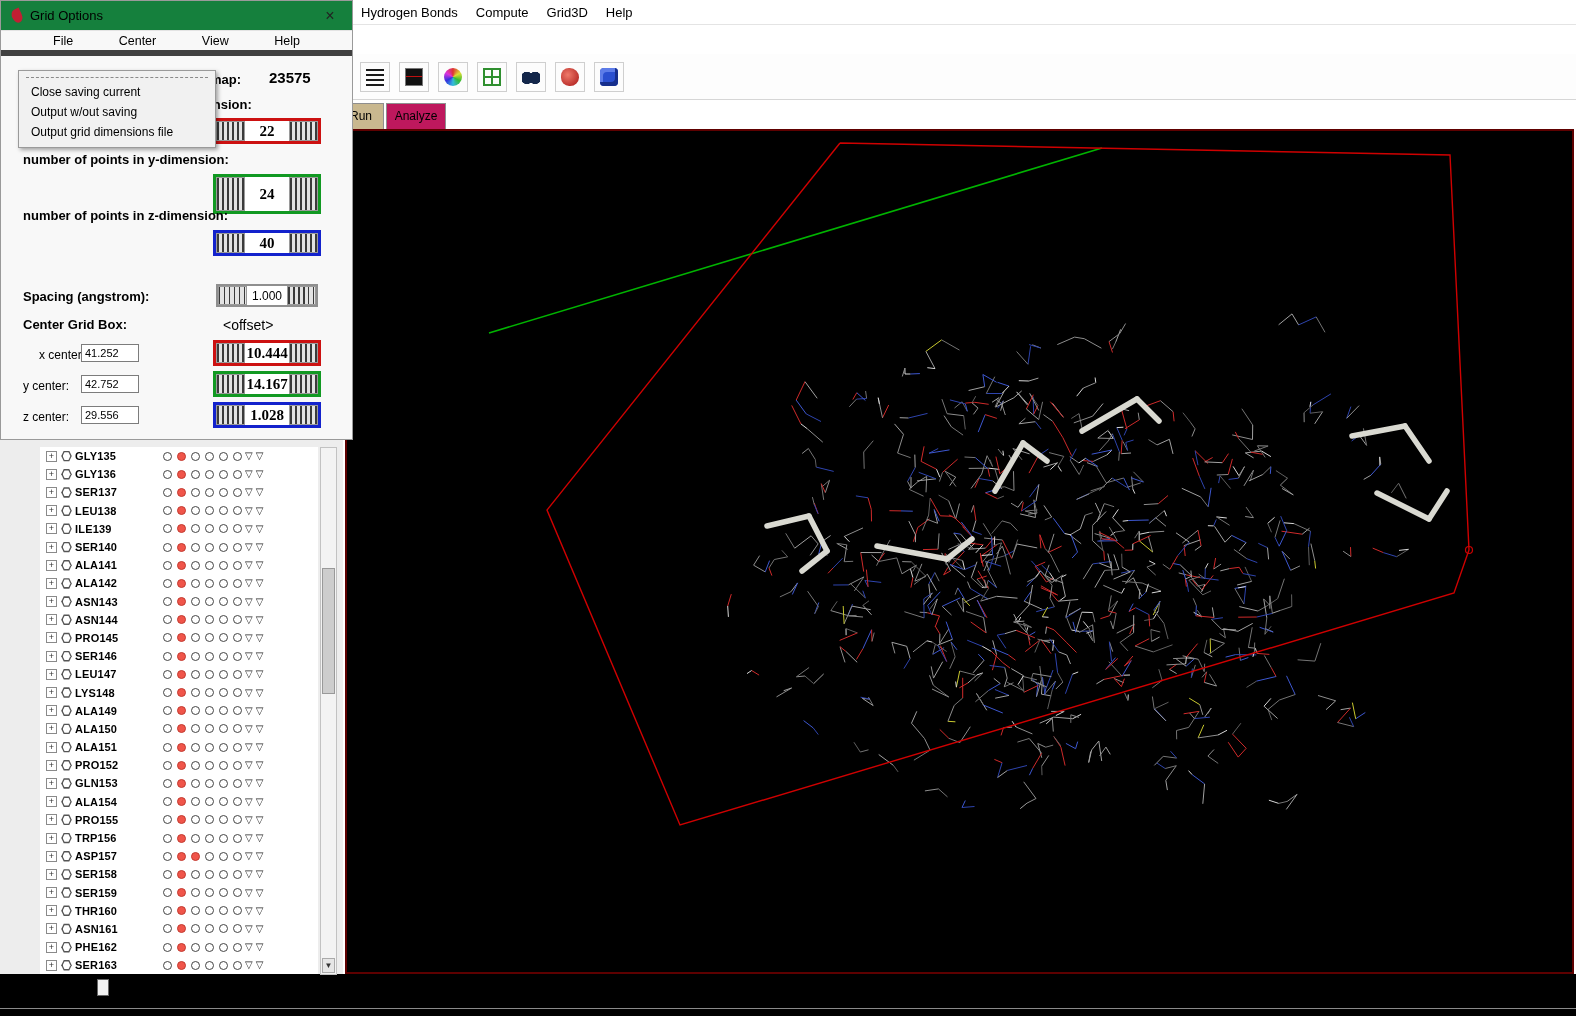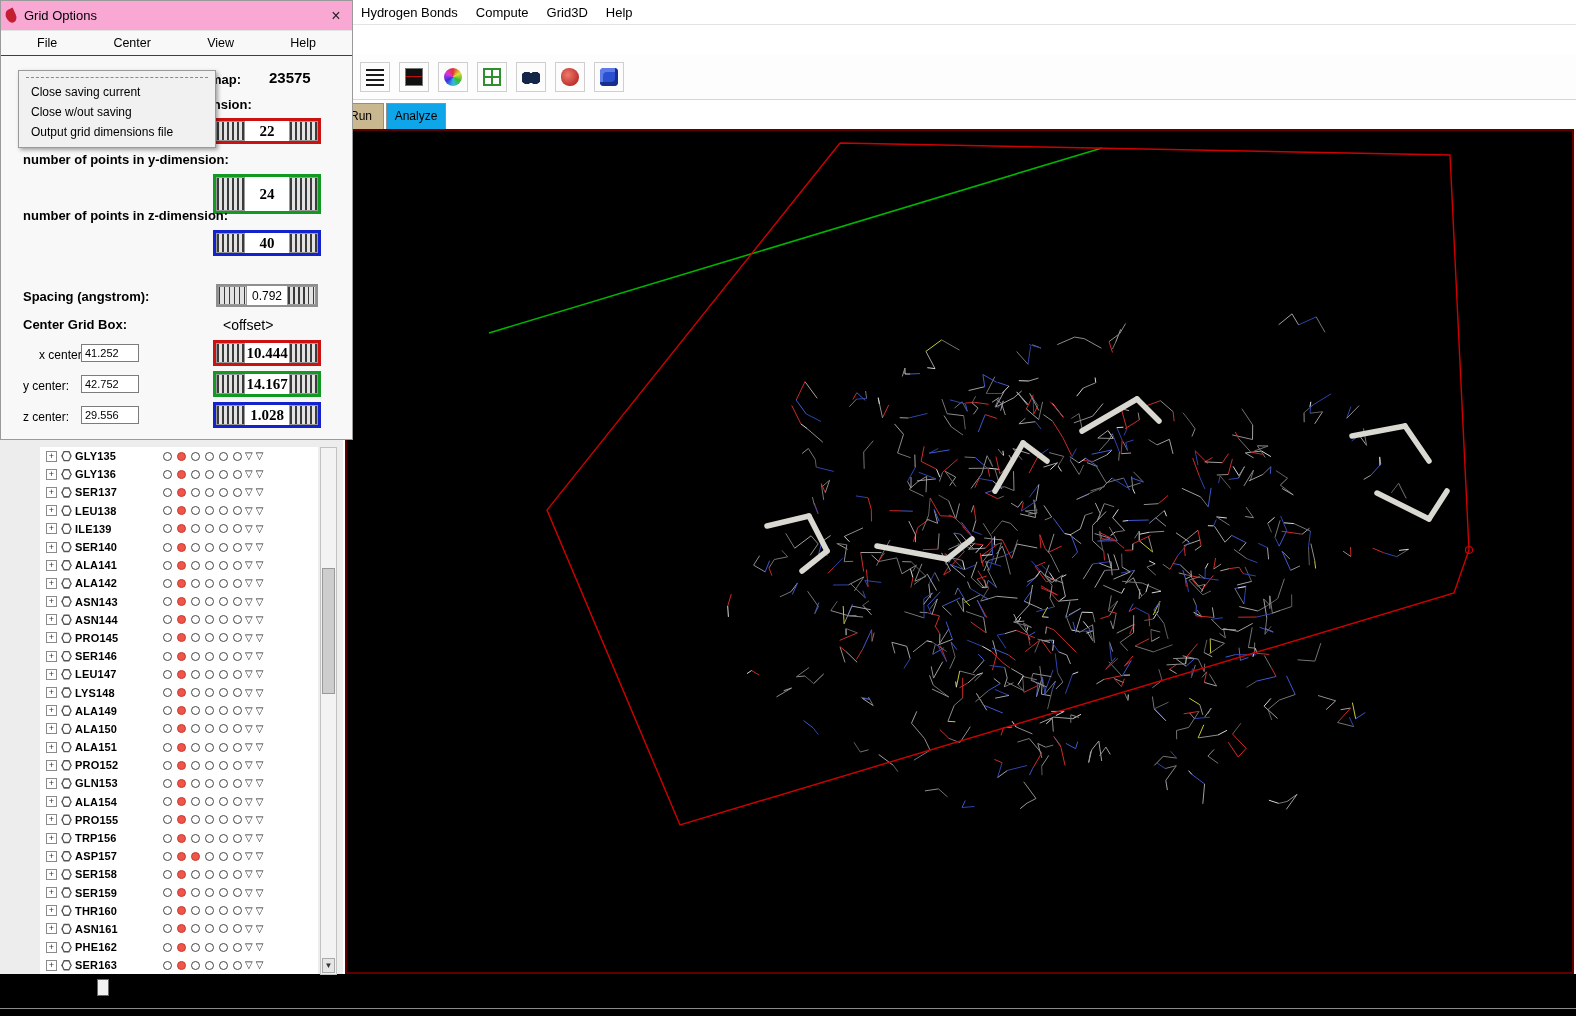--- a/index.html
+++ b/index.html
@@ -16,21 +16,21 @@
   .text-lines-icon::before{background:repeating-linear-gradient(0deg,#1a1a1a 0 2px,transparent 2px 5px)}
   .display-icon::before{background:linear-gradient(#101010 42%,#c01010 42% 52%,#101010 52%);border:1px solid #777}
   .color-sphere-icon::before{border-radius:50%;background:conic-gradient(#d33,#dd3,#3b3,#3bd,#33d,#d3d,#d33)}
   .grid-table-icon::before{border:2px solid #2f8f2f;background:linear-gradient(90deg,transparent 45%,#2f8f2f 45% 55%,transparent 55%),linear-gradient(0deg,transparent 45%,#2f8f2f 45% 55%,transparent 55%)}
   .stereo-glasses-icon::before{background:radial-gradient(circle at 27% 55%,#13264a 36%,transparent 39%),radial-gradient(circle at 73% 55%,#13264a 36%,transparent 39%),linear-gradient(transparent 44%,#24406e 44% 56%,transparent 56%)}
   .isosurface-icon::before{background:radial-gradient(circle at 38% 38%,#ef7a6a,#a81414);border-radius:46% 54% 52% 48%}
   .apbs-icon::before{background:#2a4fd0;border-radius:4px;box-shadow:inset -3px -4px 0 #162e8c,inset 3px 4px 0 #5d7ce8}
 
   #tabstrip{left:0;top:101px;width:1576px;height:28px;background:#fff}
   .tab{position:absolute;top:2px;height:28px;border:1px solid #8f8f8f;border-bottom:none;background:#c9b88f;font-size:12px;line-height:24px;text-align:center;cursor:default}
-  .tab.active{background:#0ea5e9}
+  .tab.active{background:#be185d}
 
   
   #viewport{left:345px;top:129px;width:1229px;height:845px;background:#000;border:2px solid #5e0000;overflow:hidden}
   #viewport svg{display:block}
 
   
   #bottombar{left:0;top:974px;width:1576px;height:42px;background:#000}
   #slider-track{left:0;top:1008px;width:1576px;height:1px;background:#8a8a8a}
   #slider-handle{left:97px;top:979px;width:12px;height:17px;background:#f2f2f2;border:1px solid #666}
 
@@ -46,25 +46,25 @@
   .dot{width:9px;height:9px;border:1px solid #444;border-radius:50%;background:#fff}
   .dot.sel{background:#f0554a;border-color:#c23a30}
   .tri{font-size:10px;color:#222;margin-left:3px;line-height:1}
 
   #vscroll{left:320px;top:447px;width:17px;height:528px;background:#f3f3f3;border:1px solid #c2c2c2}
   #vscroll-thumb{position:absolute;left:1px;top:120px;width:13px;height:126px;background:#cdcdcd;border:1px solid #999}
   #vscroll-down{position:absolute;left:1px;bottom:1px;width:13px;height:15px;background:#e6e6e6;border:1px solid #aaa;font-size:8px;text-align:center;line-height:13px;color:#333}
 
   
   #dialog{left:0;top:0;width:353px;height:440px;background:#f8f8f8;border:1px solid #9a9a9a;z-index:50}
-  #dlg-titlebar{height:30px;background:#f9a8d4;border-bottom:1px solid #e3e3e3;display:flex;align-items:center;padding:0 5px}
+  #dlg-titlebar{height:30px;background:#15803d;border-bottom:1px solid #e3e3e3;display:flex;align-items:center;padding:0 11px}
   #tk-icon{width:10px;height:14px;background:#c21f33;border-radius:60% 0 60% 60%;transform:rotate(-25deg);margin-right:8px;flex:0 0 auto}
   #dlg-title{font-size:13px}
   #dlg-close{margin-left:auto;font-size:16px;color:#222;width:22px;text-align:center;cursor:default}
-  #dlg-menu-row{height:25px;display:flex;align-items:center;justify-content:space-between;padding:0 36px;border-bottom:1px solid #404040}
+  #dlg-menu-row{height:25px;display:flex;align-items:center;justify-content:space-between;padding:0 52px;border-bottom:6px solid #404040}
   .dmenu{font-size:12.5px;cursor:default}
   .dlabel{position:absolute;font-weight:bold;font-size:13px;white-space:nowrap}
   .slabel{position:absolute;font-size:12px;white-space:nowrap}
   #map-value{position:absolute;left:268px;top:68px;font-weight:bold;font-size:15px}
 
   .wheel{position:absolute;display:flex;background:#fff}
   .wheel .stripes{width:29px;background:repeating-linear-gradient(90deg,#3a3a3a 0 1.5px,#e3e3e3 1.5px 5px);border:1px solid #9a9a9a}
   .wheel .wval{flex:1;display:flex;align-items:center;justify-content:center;font:bold 15px "Liberation Serif",serif}
   .wheel.red{border:3px solid #cc1111}
   .wheel.green{border:3px solid #119922}
@@ -1748,21 +1748,21 @@
   <span class="dlabel" style="left:22px;top:207px">number of points in z-dimension:</span>
   <div class="wheel blue" style="left:212px;top:229px;width:108px;height:26px">
     <span class="stripes"></span>
     <span class="wval">40</span>
     <span class="stripes"></span>
   </div>
 
   <span class="dlabel" style="left:22px;top:288px">Spacing (angstrom):</span>
   <div class="wheel plain" style="left:215px;top:283px;width:102px;height:23px">
     <span class="stripes"></span>
-    <span class="wval">0.792</span>
+    <span class="wval">1.000</span>
     <span class="stripes"></span>
   </div>
 
   <span class="dlabel" style="left:22px;top:316px">Center Grid Box:</span>
   <span class="slabel" style="left:222px;top:316px;font-size:14px">&lt;offset&gt;</span>
 
   <span class="slabel" style="left:38px;top:347px">x center:</span>
   <input class="cinput" style="left: 80px; top: 343px;" value="41.252">
   <div class="wheel red" style="left:212px;top:339px;width:108px;height:26px">
     <span class="stripes"></span>
@@ -1783,17 +1783,17 @@
   <div class="wheel blue" style="left:212px;top:401px;width:108px;height:26px">
     <span class="stripes"></span>
     <span class="wval">1.028</span>
     <span class="stripes"></span>
   </div>
 
   <div id="file-menu">
     <div id="tearoff"></div>
     <div id="file-menu-items">
         <div class="fmitem">Close saving current</div>
-        <div class="fmitem">Close w/out saving</div>
+        <div class="fmitem">Output w/out saving</div>
         <div class="fmitem">Output grid dimensions file</div>
       </div>
   </div>
 </div>
 
 </body></html>

